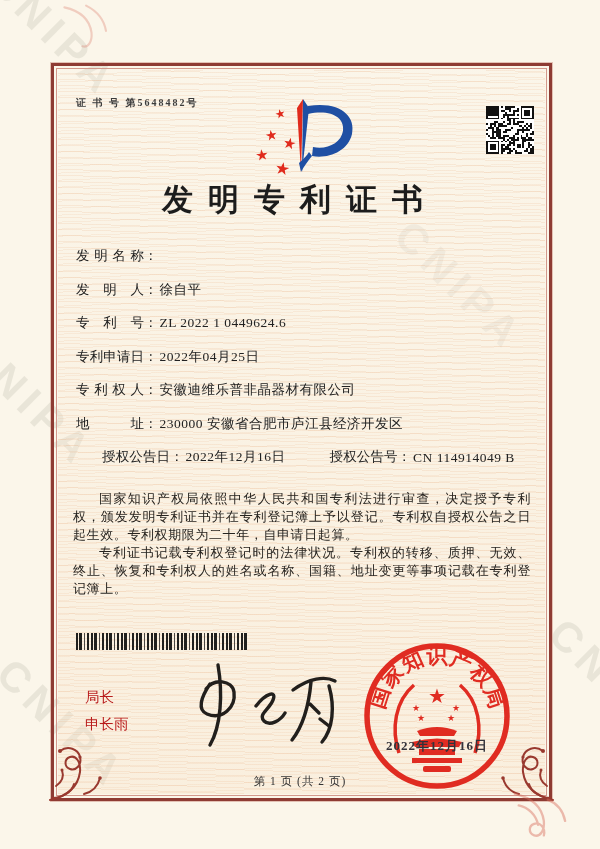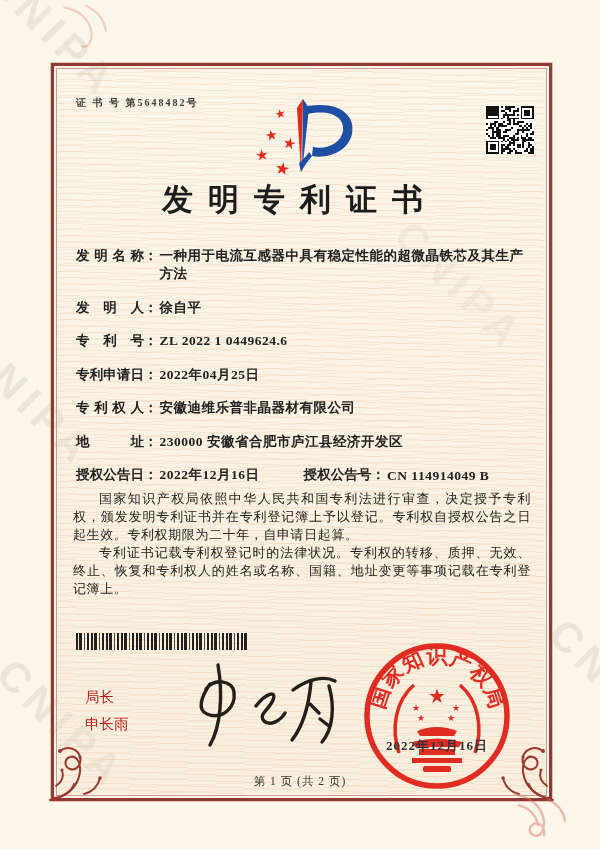--- a/index.html
+++ b/index.html
@@ -56,28 +56,28 @@
 
   .title {
     position:absolute; left:0; top:179px; width:100%; z-index:5;
     text-align:center; font-size:31px; font-weight:bold; color:#1c1c1c;
     letter-spacing:15px; 
     font-family:"Liberation Serif", serif;
   }
 
   
   .fields { position:absolute; left:76px; top:247px; width:450px; z-index:5; }
-  .frow { margin-bottom:15.5px; font-size:13.5px; font-weight:bold; color:#222; display:flex; align-items:baseline; }
+  .frow { margin-bottom:15.5px; font-size:13.5px; font-weight:normal; color:#222; display:flex; align-items:baseline; }
   .frow .flabel {
     display:inline-block; width:68px; text-align:justify; text-align-last:justify;
     flex:none;
   }
   .frow .colon { flex:none; }
   .frow .fvalue { margin-left:2px; letter-spacing:.5px; }
-  .frow.double { gap:0; }
+  .frow.double { gap:0;margin-left:26px; }
   .frow .group2 { margin-left:44px; display:flex; align-items:flex-end; }
 
   
   .paras { position:absolute; left:73px; top:490px; width:458px; z-index:5; }
   .paras p {
     font-size:13px; line-height:18px; color:#26231f; letter-spacing:.6px;
     text-indent:2em; text-align:justify;
   }
 
   
@@ -216,21 +216,20 @@
       </g>
     </svg>
   </div>
 
   <div class="title">发明专利证书</div>
 
   <div class="fields">
     <div class="frow">
       <span class="flabel">发明名称</span>
         <span class="colon">：</span>
-      <span class="fvalue">一种用于电流互感器中具有稳定性能的超微晶铁芯及其生产方法</span>
     </div>
     <div class="frow">
       <span class="flabel">发明人</span>
         <span class="colon">：</span>
       <span class="fvalue">徐自平</span>
     </div>
     <div class="frow">
       <span class="flabel">专利号</span>
         <span class="colon">：</span>
       <span class="fvalue">ZL 2022 1 0449624.6</span>

